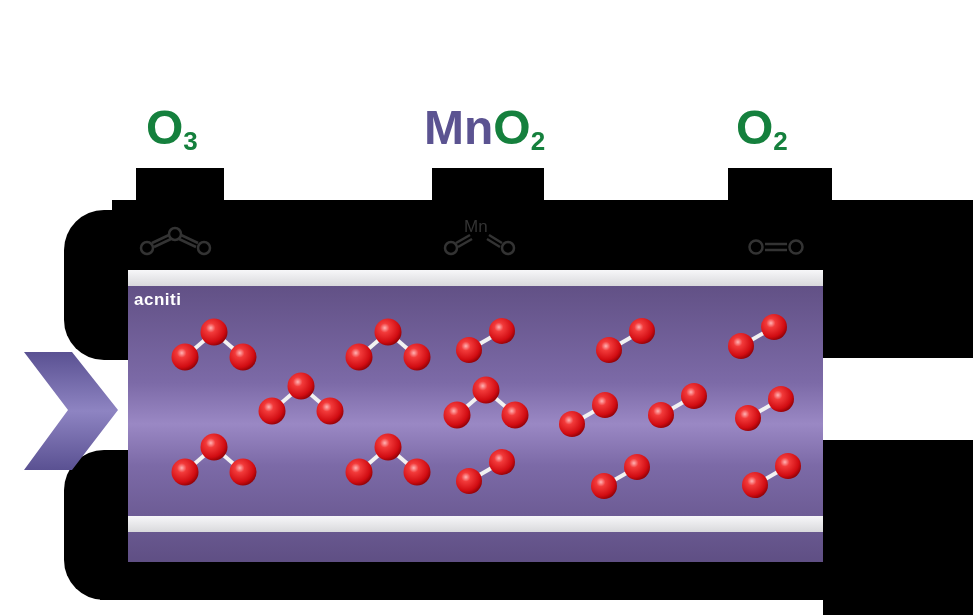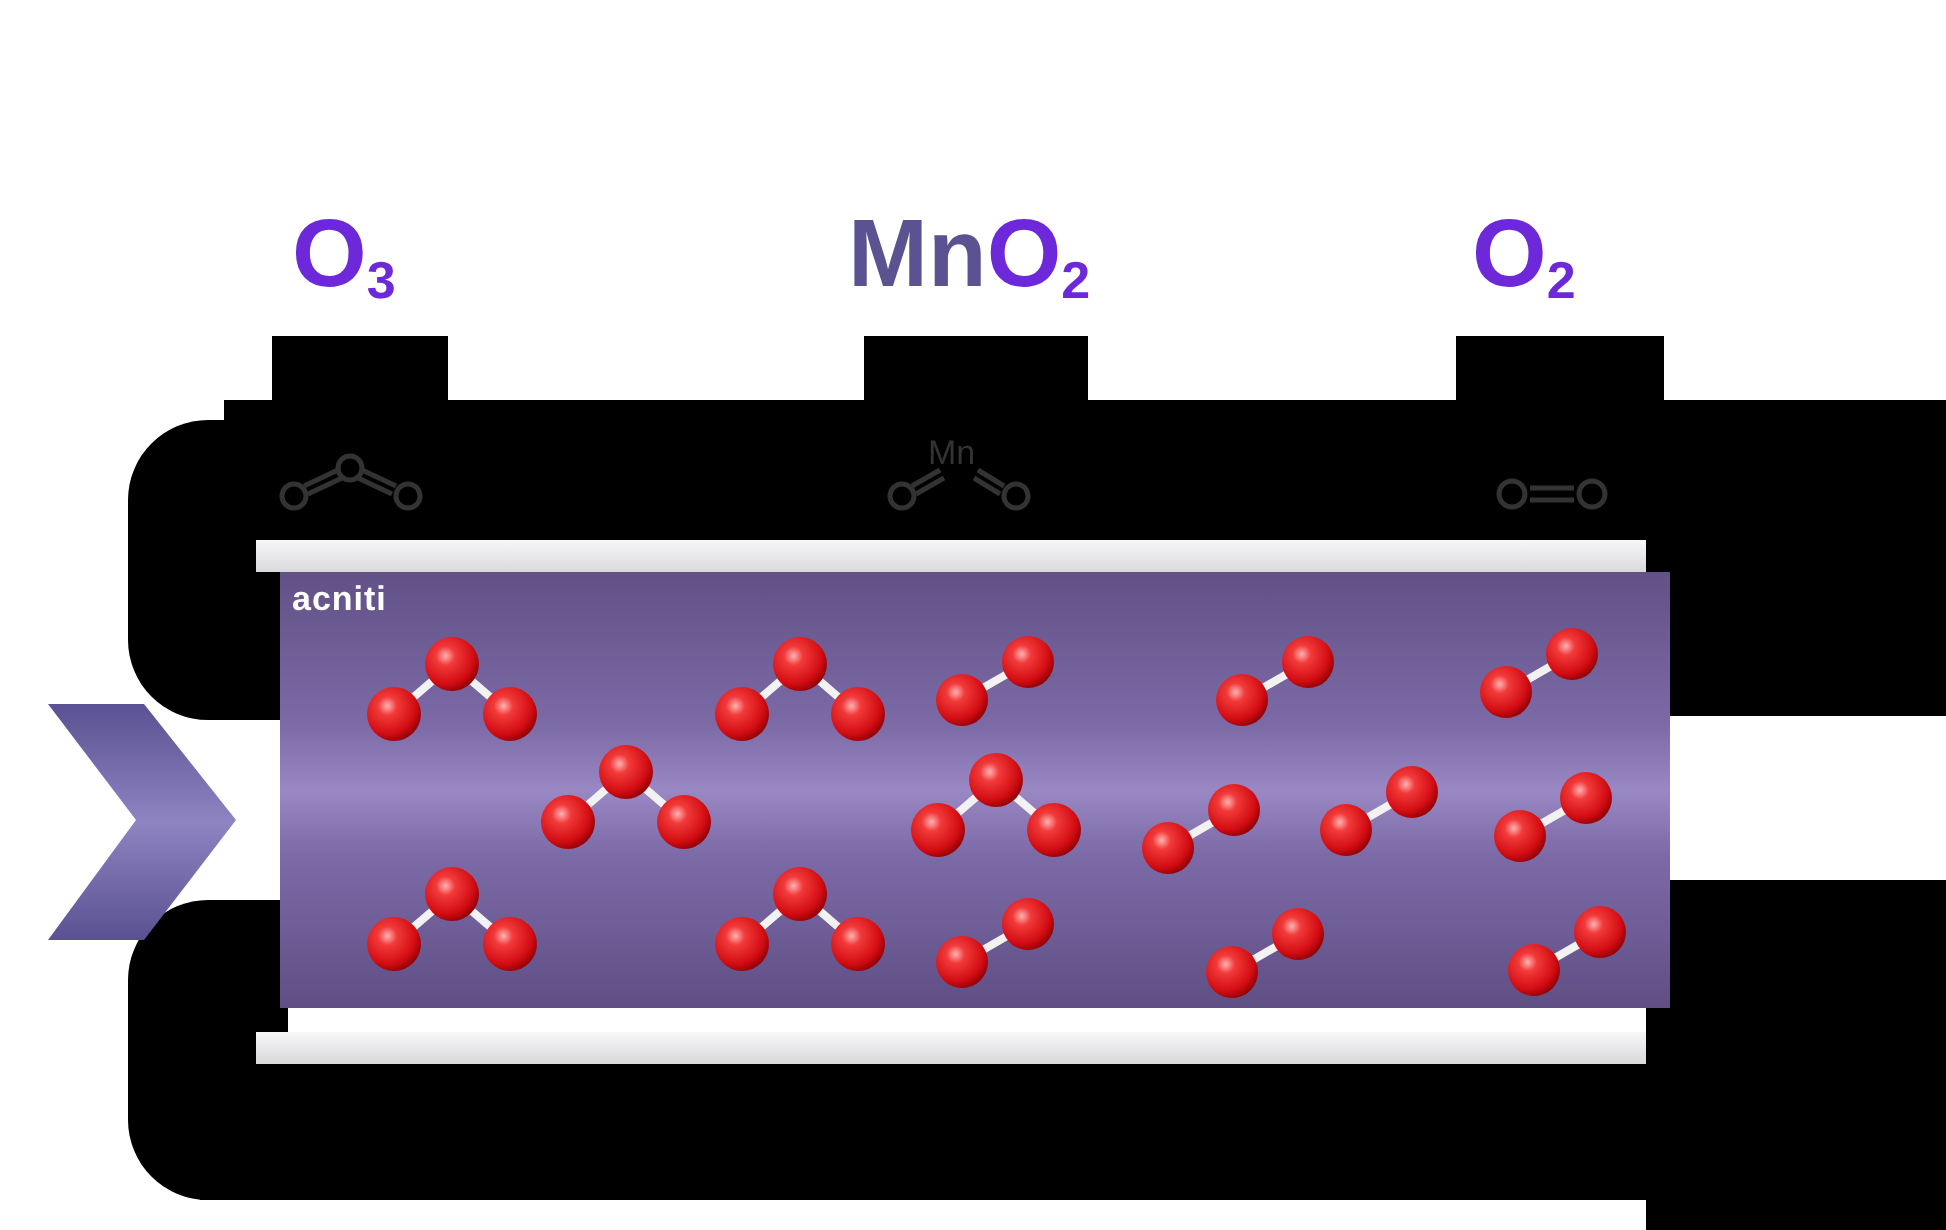--- a/index.html
+++ b/index.html
@@ -1,26 +1,26 @@
 <!DOCTYPE html>
 <html><head>
 <meta charset="utf-8">
 <style>
   html,body{margin:0;padding:0;background:#fff;}
   body{width:973px;height:615px;position:relative;overflow:hidden;font-family:"Liberation Sans",sans-serif;}
   .abs{position:absolute;}
   .blk{position:absolute;background:#000;}
   .formula{position:absolute;font-weight:bold;font-size:48px;line-height:48px;font-family:"Liberation Sans",sans-serif;}
   .formula sub{font-size:26px;vertical-align:-6px;}
-  .red{color:#6d28d9;}
+  .red{color:#15803d;}
   .mn{color:#5b5391;}
   .label-block{position:absolute;background:#000;height:32px;}
   .struct{position:absolute;}
   .pipe-white{position:absolute;left:128px;width:695px;height:16px;background:linear-gradient(#f7f7f9,#d9d9dc);}
-  .pipe{position:absolute;left:140px;top:286px;width:695px;height:218px;
+  .pipe{position:absolute;left:128px;top:286px;width:695px;height:276px;
     background:linear-gradient(#625186 0%,#7c6aa7 35%,#9a88c4 50%,#7c6aa7 65%,#5f4f84 100%);}
   .brand{position:absolute;left:6px;top:4px;color:#fff;font-weight:bold;font-size:17px;letter-spacing:0.5px;}
   svg.mol{position:absolute;left:0;top:0;}
 </style>
 </head>
 <body>
 
 <div class="blk" style="left:112px;top:200px;width:861px;height:70px;"></div>
 <div class="blk" style="left:823px;top:200px;width:150px;height:158px;"></div>
 <div class="blk" style="left:823px;top:440px;width:150px;height:175px;"></div>

